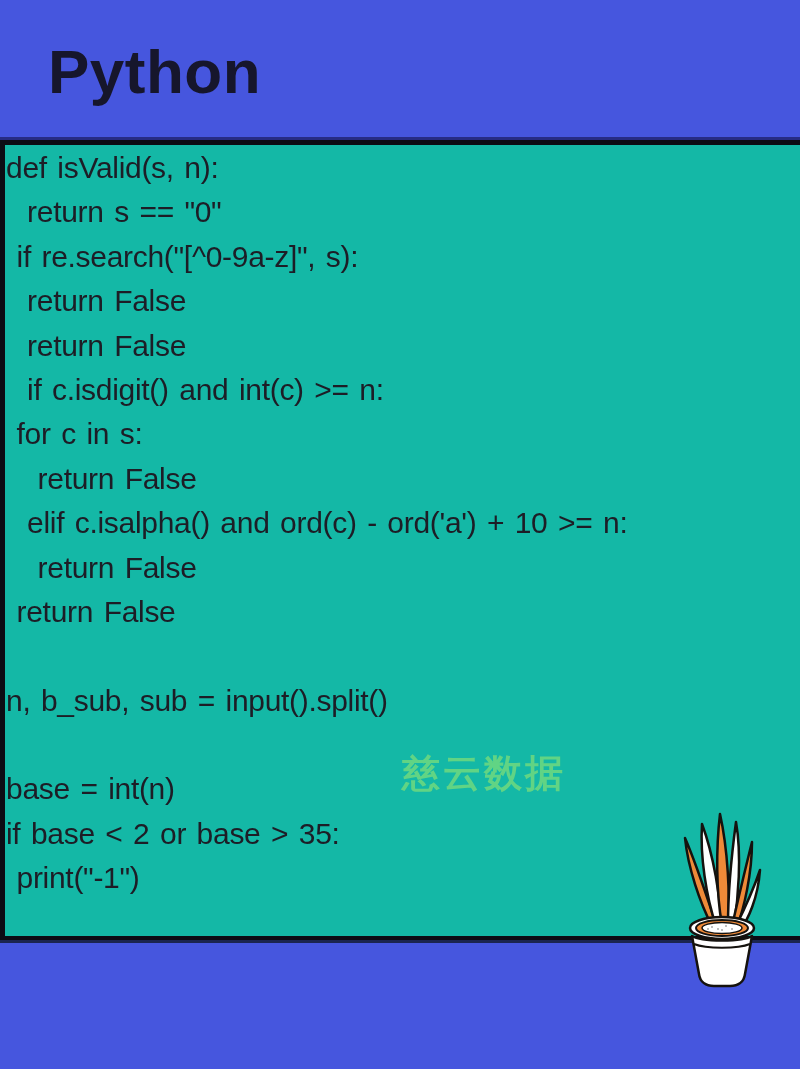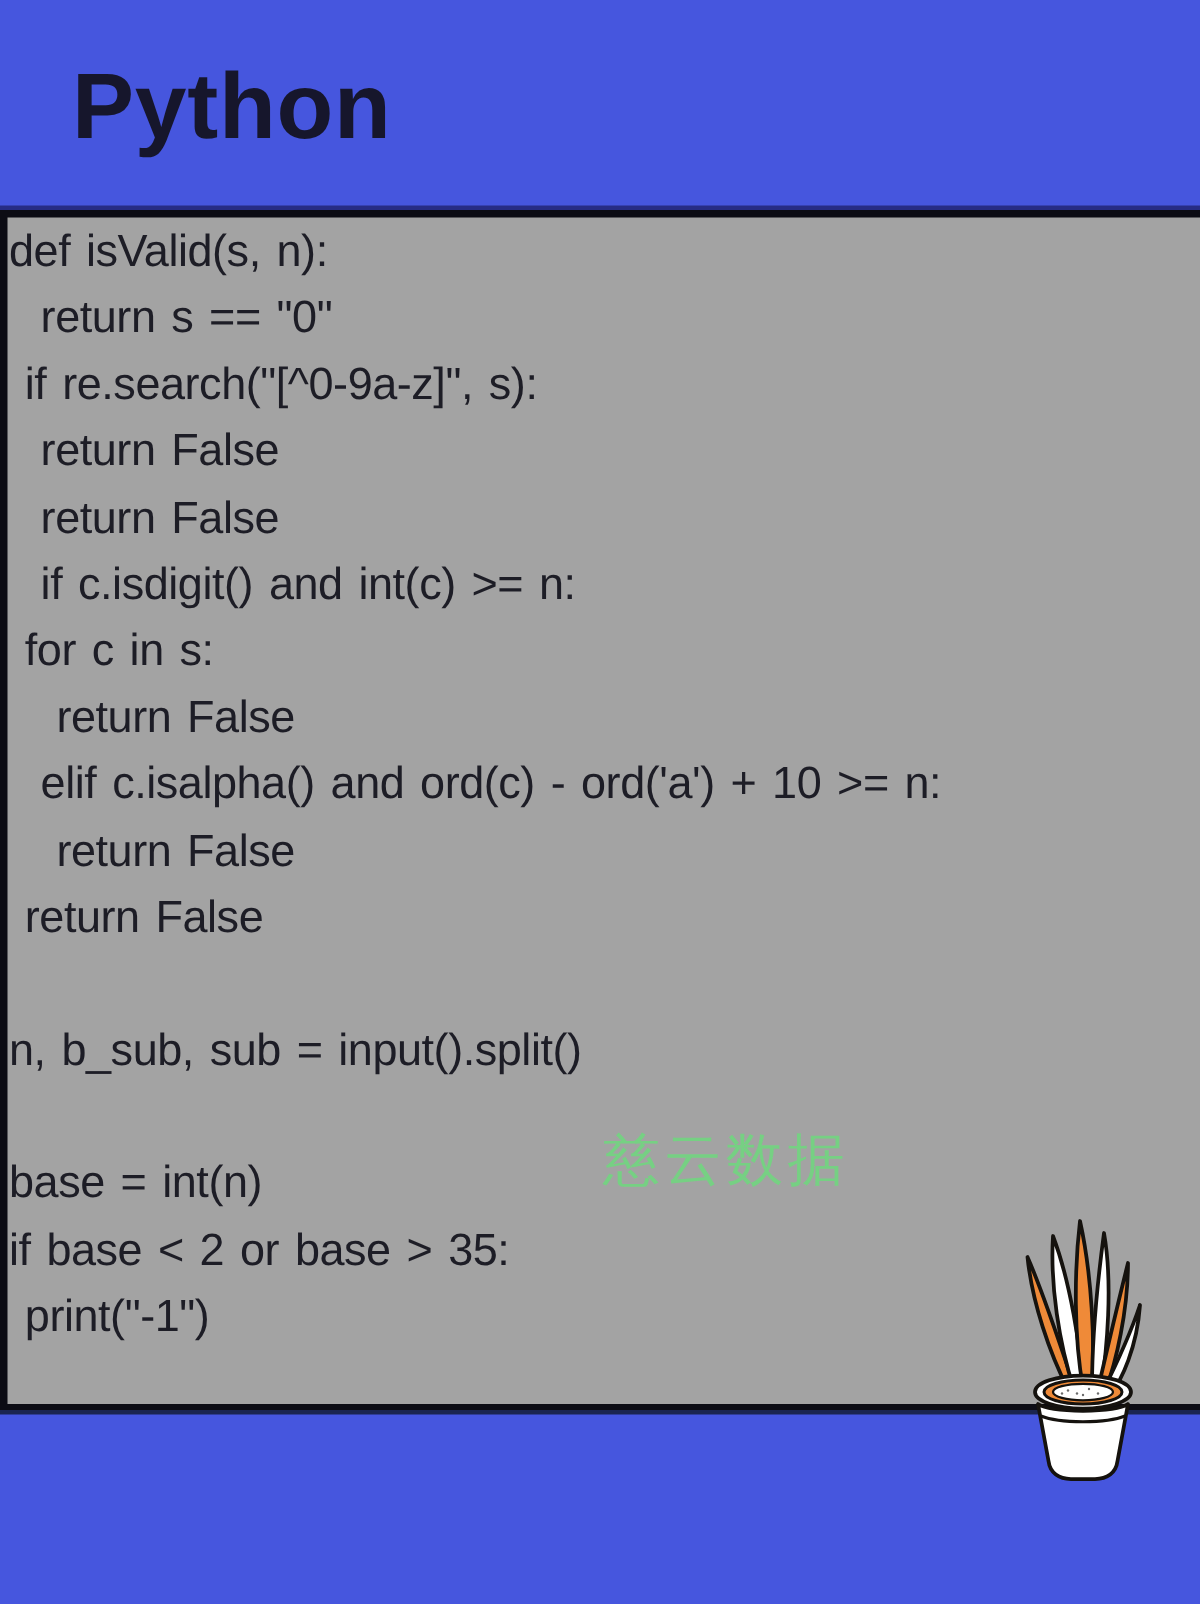--- a/index.html
+++ b/index.html
@@ -30,21 +30,21 @@
   .page-title {
     margin-left: 48px;
     margin-top: 6px;
     font-size: 62px;
     font-weight: 600;
     letter-spacing: 0.5px;
     color: #16162c;
   }
   .code-panel {
     flex: 1 1 auto;
-    background: #a3a3a3;
+    background: #14b8a6;
     border-top: 5px solid #0c0c14;
     border-left: 5px solid #0c0c14;
     border-bottom: 4px solid #0c0c14;
     overflow: hidden;
     position: relative;
     box-sizing: border-box;
   }
   .code-block {
     padding: 1px 0 0 1px;
   }
@@ -60,21 +60,21 @@
   .footer-bar {
     height: 3px;
     background: #1b2550;
     flex: 0 0 auto;
   }
   .watermark {
     position: absolute;
     left: 402px;
     top: 748px;
     font-size: 38px;
-    font-weight: normal;
+    font-weight: bold;
     letter-spacing: 3px;
     color: rgba(110, 216, 126, 0.85);
     pointer-events: none;
   }
   .plant {
     position: absolute;
     left: 672px;
     top: 808px;
     width: 100px;
     height: 182px;

